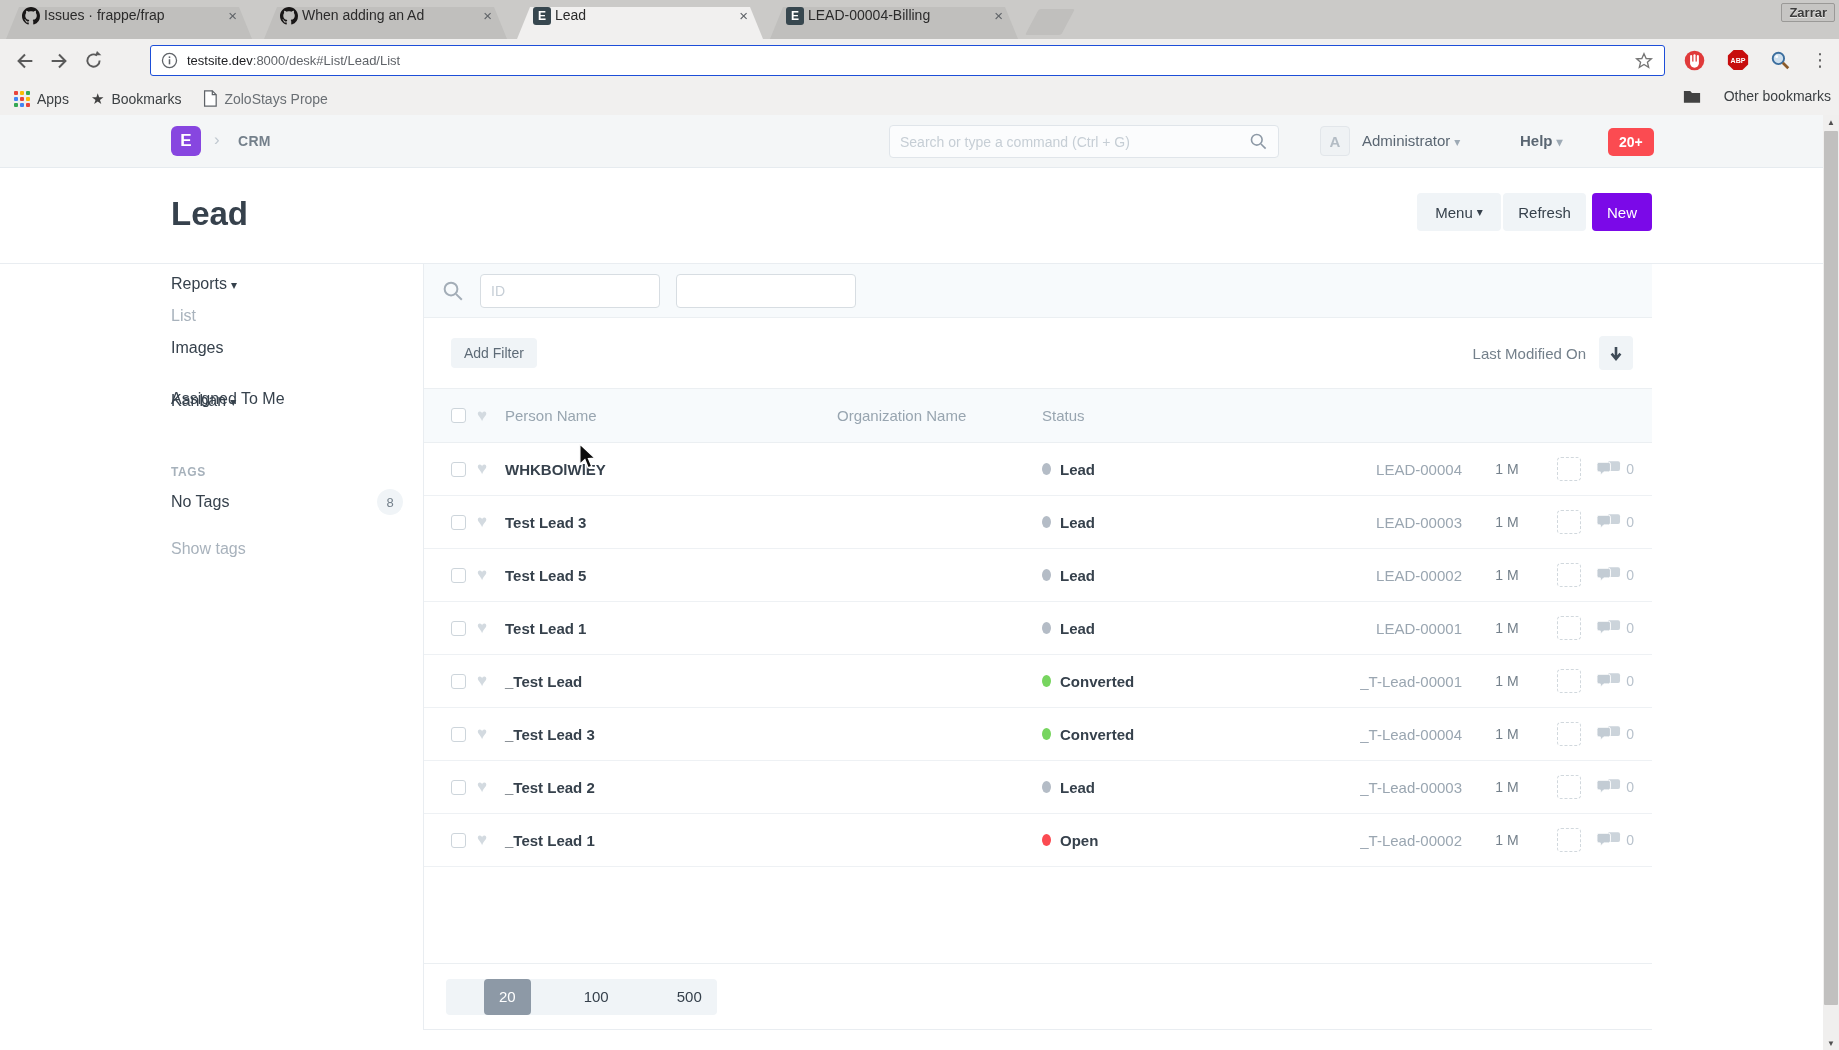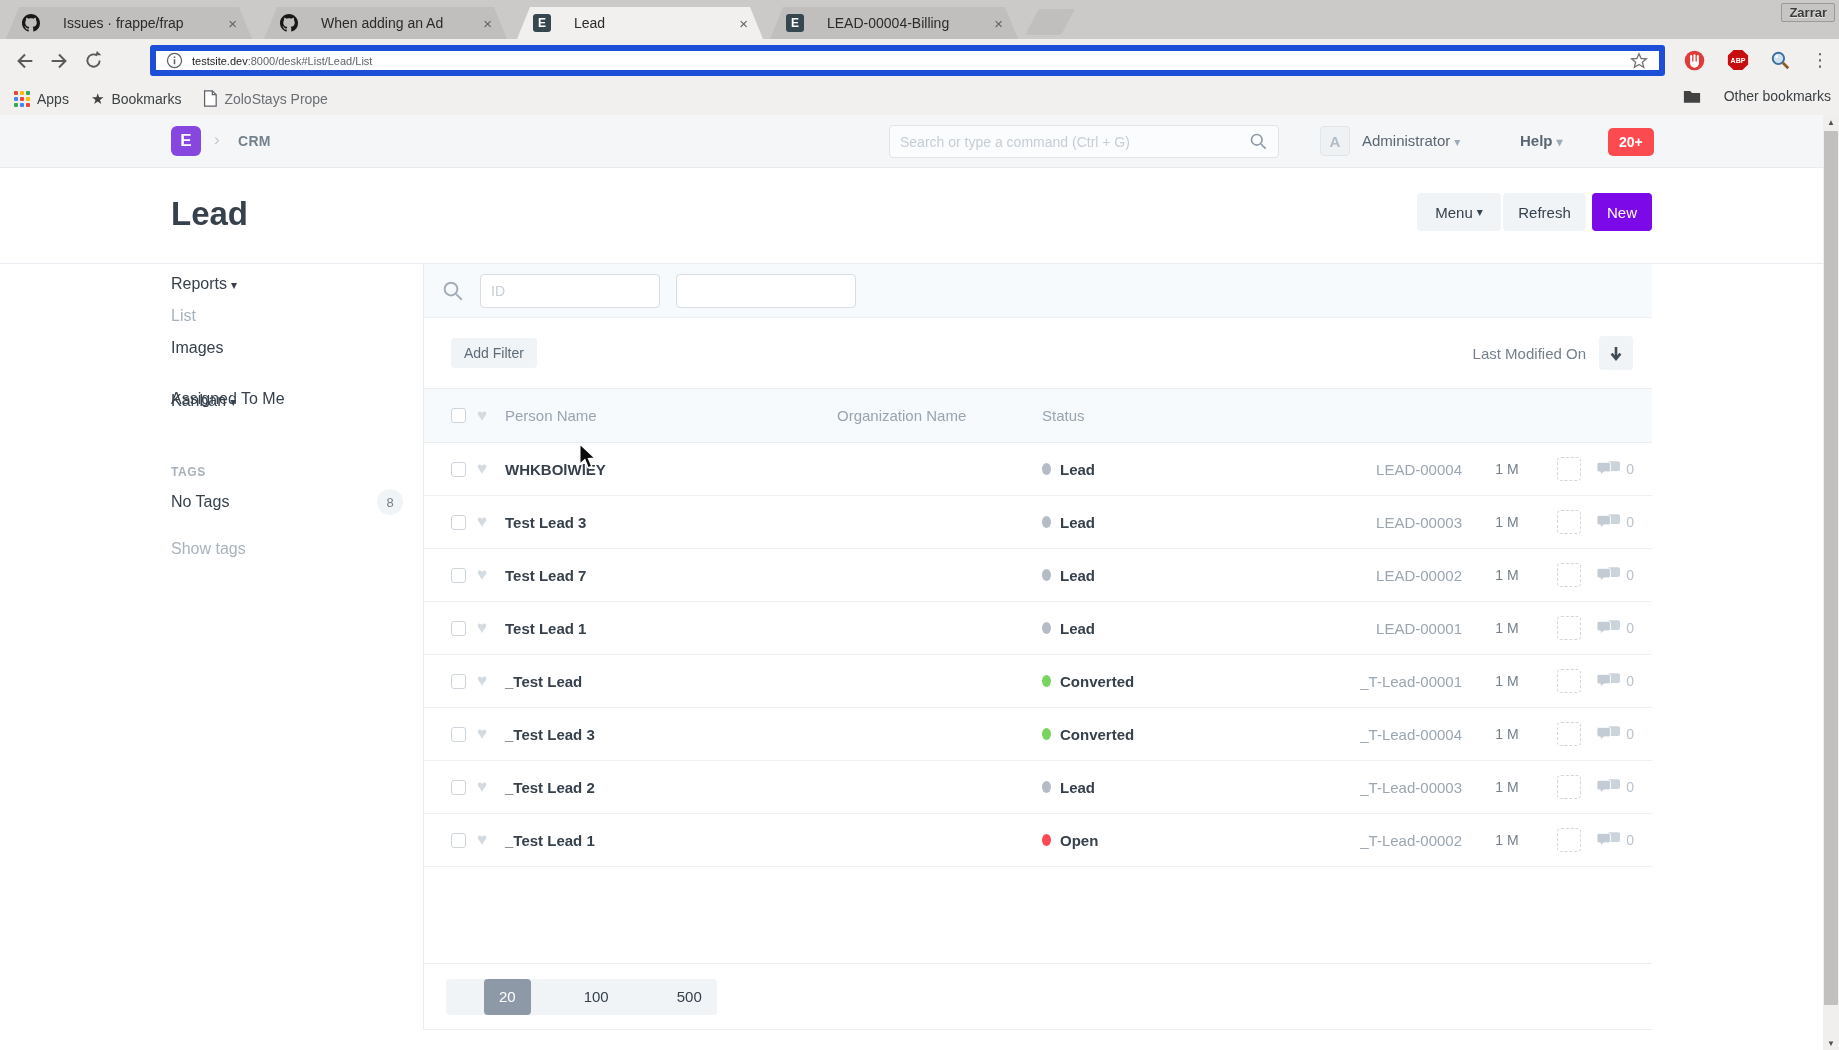--- a/index.html
+++ b/index.html
@@ -1,35 +1,35 @@
 <!DOCTYPE html>
 <html><head>
 <meta charset="utf-8">
 <style>
   * { box-sizing: border-box; margin: 0; padding: 0; }
   html,body { width:1839px; height:1050px; }
   body { position:relative; font-family:"Liberation Sans",sans-serif; background:#fff; overflow:hidden; }
 
   
   .tabbar { position:absolute; left:0; top:0; width:1839px; height:39px; background:#cbcac8; }
-  .tab { position:absolute; top:7px; height:32px; display:flex; align-items:center; gap:23px; padding:0 12px 0 16px;
+  .tab { position:absolute; top:7px; height:32px; display:flex; gap:4px; padding:0 12px 0 16px;
          clip-path:polygon(13px 0, calc(100% - 13px) 0, 100% 100%, 0 100%); background:#c0bfbd; font-size:14px; color:#2b2b2b; }
   .tab.active { background:#f1f0ef; z-index:2; }
   .tab .title { flex:1; white-space:nowrap; overflow:hidden; }
   .tab .close { color:#5f6368; font-size:15px; padding:0 3px; }
   .favE { width:18px; height:18px; border-radius:3px; background:#37474f; color:#fff; font-weight:bold; font-size:12px;
           display:flex; align-items:center; justify-content:center; flex:none; }
   .newtab { position:absolute; left:1032px; top:9px; width:36px; height:26px; background:#c0bfbd; transform:skewX(-28deg); border-radius:2px; }
   .winlabel { position:absolute; right:4px; top:3px; font-size:13px; font-weight:bold; color:#3c3c3c;
               background:#c6c5c3; border:1px solid #9a9997; border-radius:2px; padding:1px 7px; text-shadow:0 1px 0 #e8e8e8; }
 
   .urlbar { position:absolute; left:0; top:39px; width:1839px; height:43px; background:#f1f0ef; display:flex; align-items:center; }
   .navbtn { width:34px; height:34px; display:flex; align-items:center; justify-content:center; flex:none; }
-  .urlfield { position:absolute; left:150px; top:6px; width:1515px; height:31px; background:#fff; border:6px solid #1d4ed8;
-              border-radius:3px; display:flex; align-items:center; padding:0 10px; font-size:11px; }
+  .urlfield { position:absolute; left:150px; top:6px; width:1515px; height:31px; background:#fff; border:1px solid #1d4ed8;
+              border-radius:3px; display:flex; align-items:center; padding:0 10px; font-size:13px; }
   .urlfield .host { color:#202124; } .urlfield .rest { color:#5f6368; }
   .ext { position:absolute; top:9px; width:24px; height:24px; display:flex; align-items:center; justify-content:center; }
   .dots3 { font-size:18px; color:#5a5a5a; letter-spacing:0; }
 
   .bookmarksbar { position:absolute; left:0; top:82px; width:1839px; height:33px; background:#f1f0ef; display:flex; align-items:center; font-size:14px; color:#3c4043; }
   .bm { display:flex; align-items:center; gap:7px; margin-left:14px; white-space:nowrap; }
   .bmstar { color:#424242; font-size:15px; }
   .grid9 { display:grid; grid-template-columns:repeat(3,4px); grid-gap:2px; }
   .grid9 span { width:4px; height:4px; border-radius:1px; }
   .otherbm { position:absolute; right:8px; top:6px; display:flex; align-items:center; gap:23px; font-size:14px; color:#3c4043; }
@@ -341,21 +341,21 @@
           <svg width="25" height="18" viewBox="0 0 26 18">
             <rect x="12" y="1" width="13" height="10" rx="2" fill="#ccd4db"></rect>
             <path d="M1 4a2 2 0 0 1 2-2h10a2 2 0 0 1 2 2v6a2 2 0 0 1-2 2H8l-3.5 3.5V12H3a2 2 0 0 1-2-2z" fill="#c3ccd4" stroke="#fff"></path>
           </svg>
           <span>0</span>
         </span>
     </div>
     <div class="lgrid lrow">
       <span class="ck"></span>
       <span class="heart">♥</span>
-      <span class="rname">Test Lead 7</span>
+      <span class="rname">Test Lead 5</span>
       <span></span>
       <span class="rstatus">
           <span class="dot" style="background-color: rgb(180, 188, 198);"></span>
           <span>Lead</span>
         </span>
       <span class="rid">LEAD-00002</span>
       <span class="rmod">1 M</span>
       <span class="assignbox"></span>
       <span class="rcomments">
           <svg width="25" height="18" viewBox="0 0 26 18">

